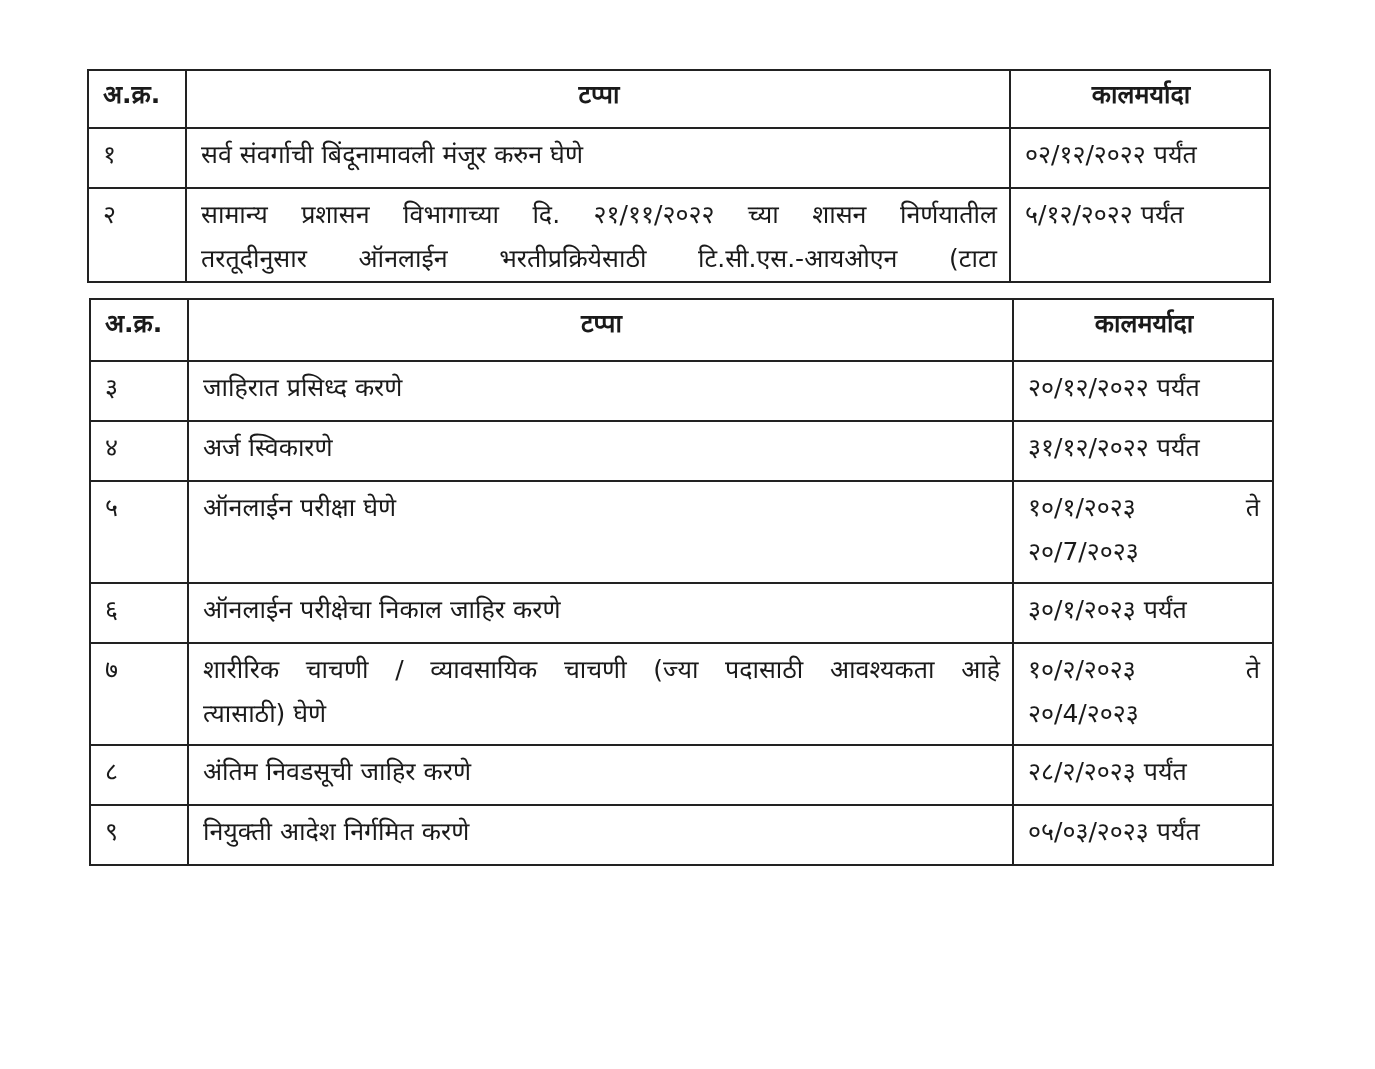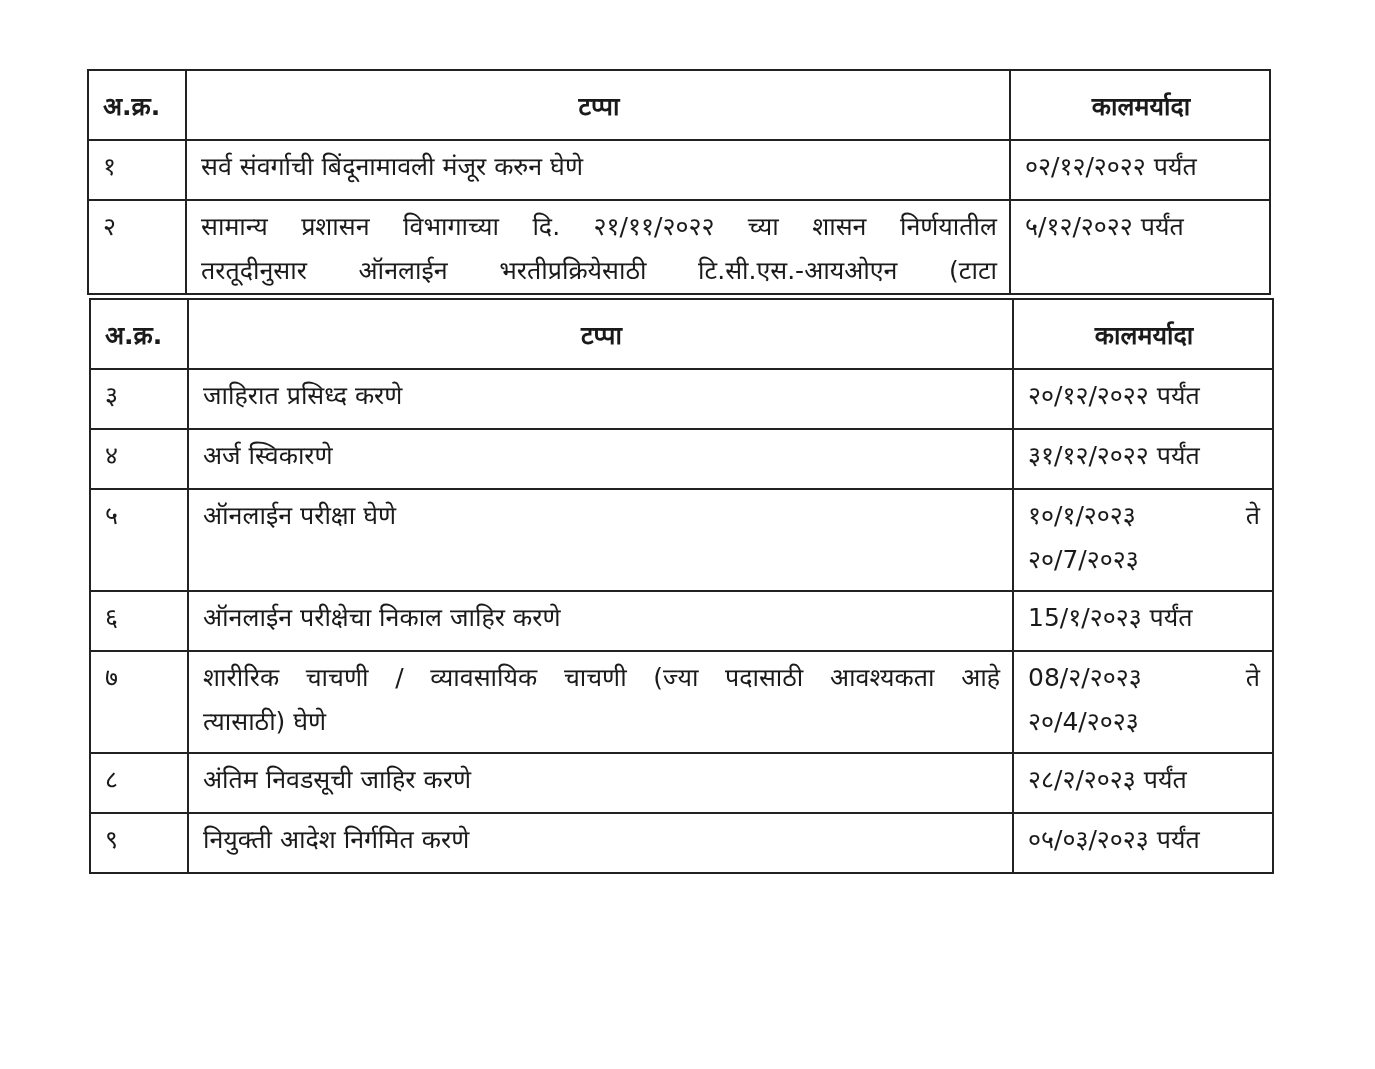--- a/index.html
+++ b/index.html
@@ -1,21 +1,21 @@
 <!DOCTYPE html>
 <html><head>
 <meta charset="utf-8">
 <style>
   html, body { margin: 0; padding: 0; background: #ffffff; }
   body { width: 1375px; height: 1069px; position: relative; overflow: hidden;
          font-family: "DejaVu Sans", sans-serif; color: #1a1a1a; }
   table.sched { position: absolute; border-collapse: collapse; table-layout: fixed; }
   table.sched td, table.sched th { border: 2px solid #222; vertical-align: top;
          font-size: 25px; line-height: 44px; padding: 4px 12px 0 14px; }
-  table.sched th { font-weight: bold; text-align: center; height: 54px; padding-top: 14px; }
+  table.sched th { font-weight: bold; text-align: center; height: 54px; padding-top: 2px; }
   table.sched th.sr { text-align: left; }
   td.step { text-align: justify; text-align-last: left; margin-left: 15px; }
   #t1 { left: 87px; top: 69px; width: 1184px; }
   #t2 { left: 89px; top: 298px; width: 1185px; }
   col.c1 { width: 98px; } col.c3 { width: 260px; }
   .split { display: flex; justify-content: space-between; gap: 12px; }
 </style>
 </head>
 <body>
 
@@ -76,31 +76,31 @@
       <div class="split">
         <span>१०/१/२०२३</span>
         <span>ते</span>
       </div>
       <div>२०/7/२०२३</div>
     </td>
   </tr>
   <tr style="height:60px">
     <td>६</td>
     <td class="step">ऑनलाईन परीक्षेचा निकाल जाहिर करणे</td>
-    <td>15/१/२०२३ पर्यंत</td>
+    <td>३०/१/२०२३ पर्यंत</td>
   </tr>
   <tr style="height:102px">
     <td>७</td>
     <td class="step">
       <div style="text-align-last:justify">शारीरिक चाचणी / व्यावसायिक चाचणी (ज्या पदासाठी आवश्यकता आहे</div>
       <div>त्यासाठी) घेणे</div>
     </td>
     <td>
       <div class="split">
-        <span>08/२/२०२३</span>
+        <span>१०/२/२०२३</span>
         <span>ते</span>
       </div>
       <div>२०/4/२०२३</div>
     </td>
   </tr>
   <tr style="height:60px">
     <td>८</td>
     <td class="step">अंतिम निवडसूची जाहिर करणे</td>
     <td>२८/२/२०२३ पर्यंत</td>
   </tr>

